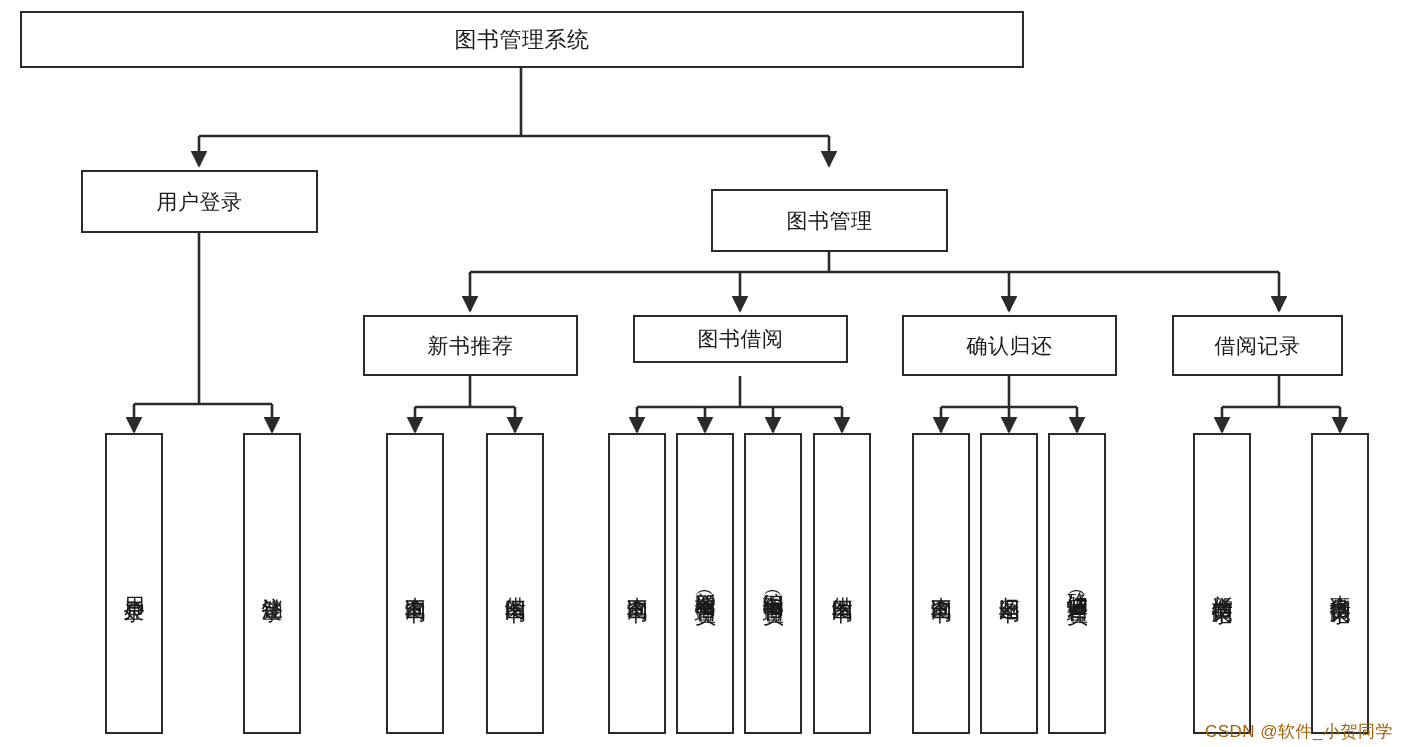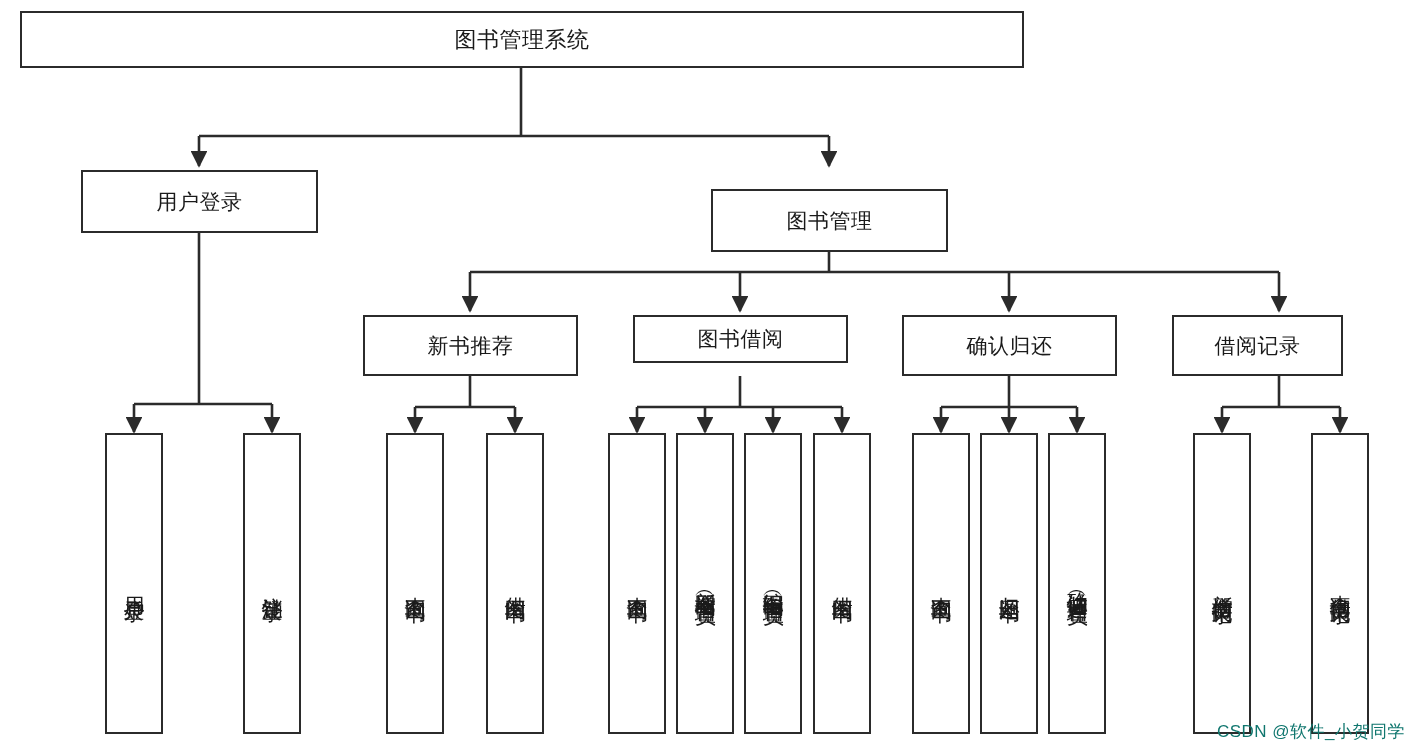--- a/index.html
+++ b/index.html
@@ -56,24 +56,24 @@
     writing-mode: vertical-rl;
     text-orientation: upright;
     font-size: 21px;
     line-height: 1.06;
     letter-spacing: 2px;
     white-space: nowrap;
     color: #1a1a1a;
   }
   .watermark {
     position: absolute;
-    right: 0;
+    right: 12px;
     bottom: 4px;
     font-size: 17px;
-    color: #0f766e;
+    color: #a16207;
     letter-spacing: 0.5px;
     white-space: nowrap;
   }
 </style>
 </head>
 <body>
 
 <div id="canvas">
 
   <svg id="wires" viewBox="0 0 1405 747" xmlns="http://www.w3.org/2000/svg">

